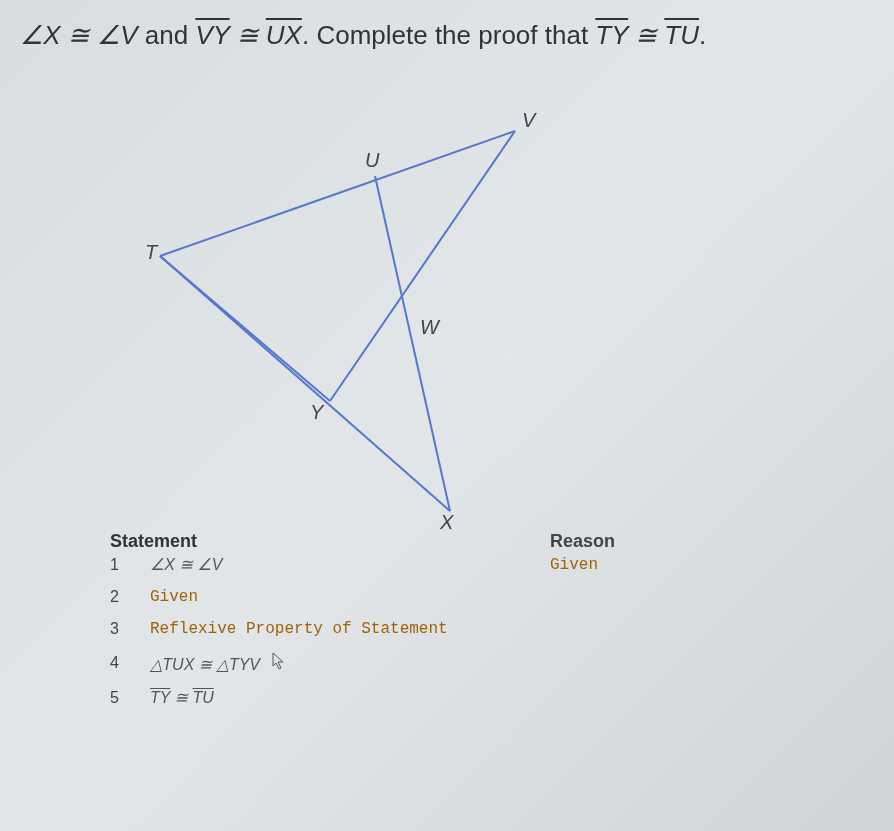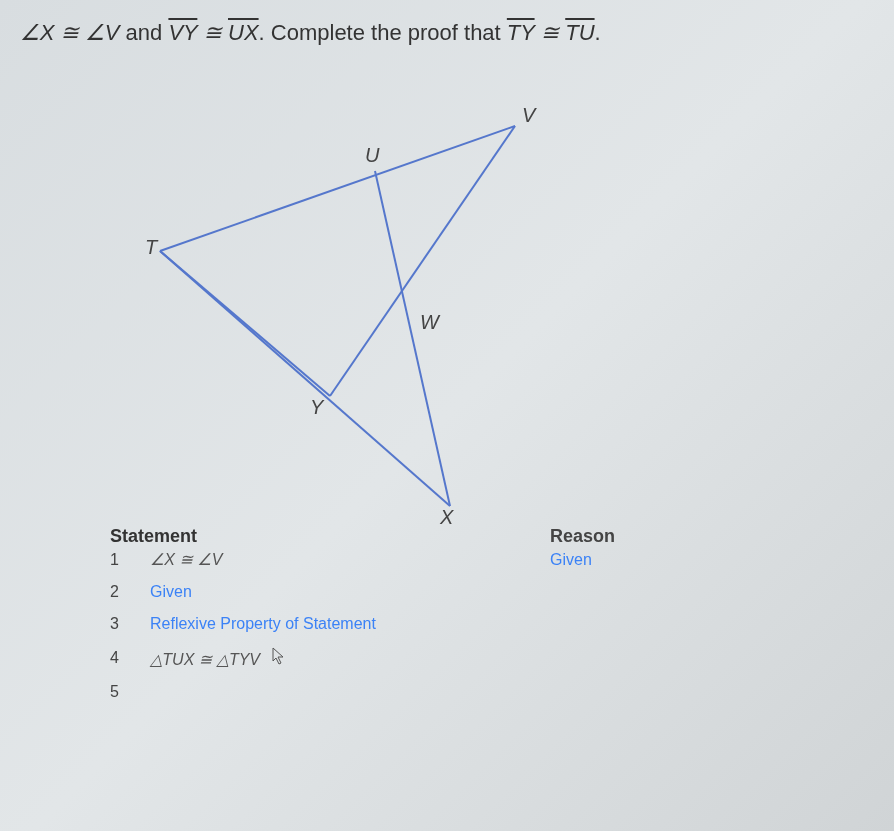--- a/index.html
+++ b/index.html
@@ -6,21 +6,21 @@
     body {
       font-family: Arial, sans-serif;
       background: linear-gradient(135deg, #d8dde0 0%, #e2e6e8 50%, #d0d4d6 100%);
       width: 894px;
       height: 831px;
       padding: 20px;
       position: relative;
       overflow: hidden;
     }
     .problem-statement {
-      font-size: 22px;
+      font-size: 26px;
       color: #333;
       margin-bottom: 20px;
       font-style: italic;
     }
     .problem-statement .non-italic { font-style: normal; }
     .overline { text-decoration: overline; }
     .diagram {
       width: 500px;
       height: 450px;
       position: relative;
@@ -63,21 +63,22 @@
       width: 40px;
       font-style: normal;
       color: #444;
     }
     .stmt {
       width: 400px;
       font-style: italic;
     }
     .reason {
       font-style: normal;
-      color: #3b82f6;
+      color: #a16207;
+      font-family: Liberation Mono, monospace;
     }
     .cursor-icon {
       display: inline-block;
       margin-left: 8px;
     }
   </style>
 </head>
 <body>
 
 <div class="problem-statement">
@@ -132,15 +133,18 @@
         <svg width="14" height="18" viewBox="0 0 14 18">
             <path d="M1 1 L1 14 L4 11 L7 17 L9 16 L6 10 L11 10 Z" fill="none" stroke="#555" stroke-width="1"></path>
           </svg>
       </span>
     </div>
     <div class="reason"></div>
   </div>
 
   <div class="proof-row">
     <div class="step-num">5</div>
+    <div class="stmt">
+      <span class="overline">TY</span><span> ≅ </span><span class="overline">TU</span>
+    </div>
     <div class="reason"></div>
   </div>
 </div>
 
 </body></html>

